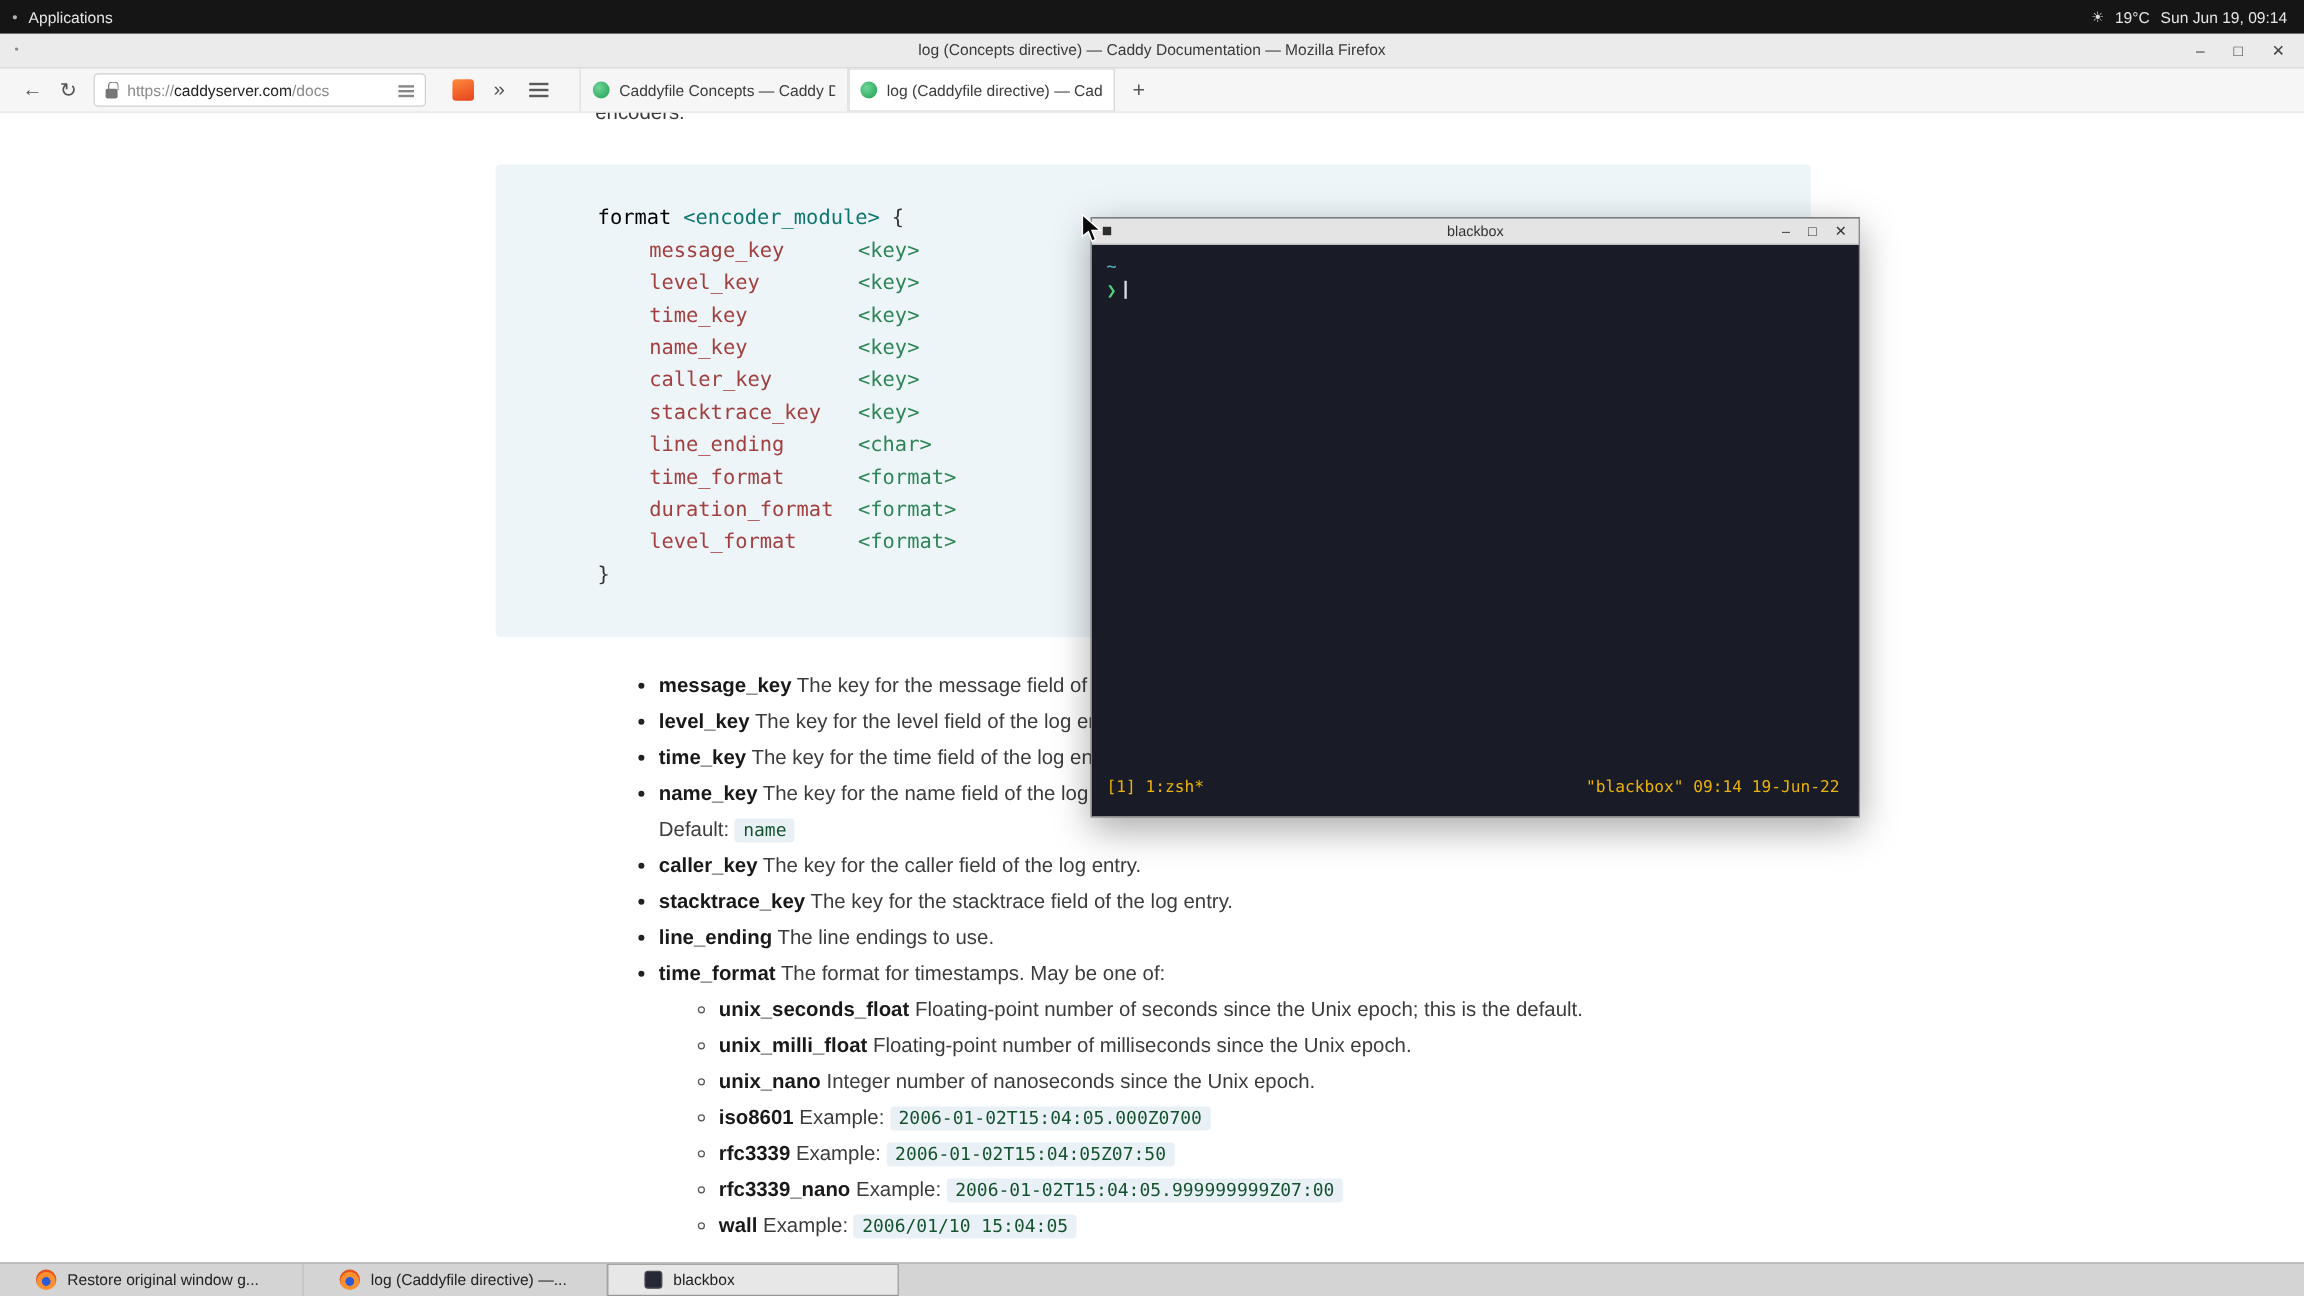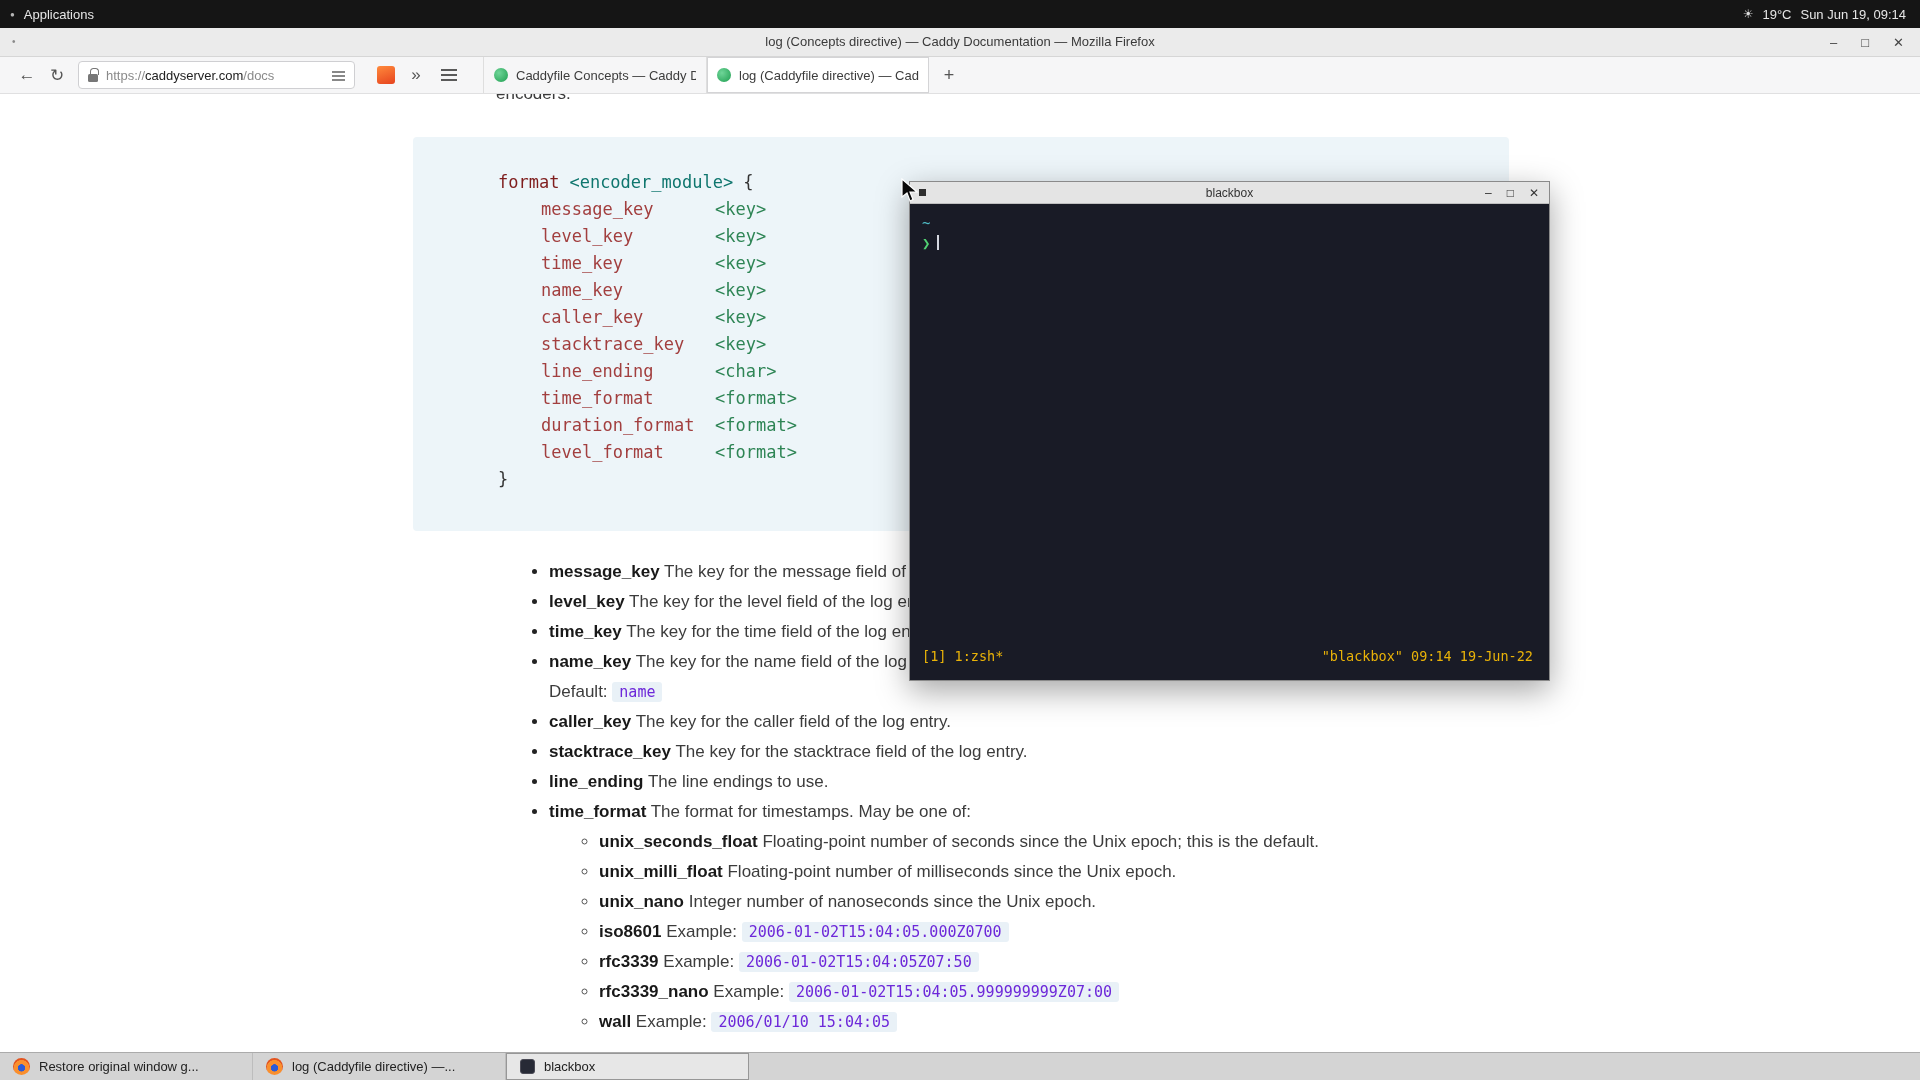--- a/index.html
+++ b/index.html
@@ -53,56 +53,56 @@
   .content { position:absolute; top:66px; left:0; width:100%; height:calc(100% - 66px); overflow:hidden; background:#fff; }
   .clip-intro { position:absolute; left:496px; top:-10px; font-size:17px; color:#3a3a3a; }
 
   .codeblock {
     position:absolute; left:413px; top:43px; width:1096px; height:394px;
     background:#edf5f9; border-radius:4px; padding:32px 40px 30px 85px;
     font-family:"DejaVu Sans Mono", monospace; font-size:17px; line-height:27px; color:#333;
   }
   .code-line { white-space:pre; }
   .cl-indent { padding-left:43px; }
-  .c-kw { color:#7f1d1d; margin-right:10px; }
+  .c-kw { color:#000000; margin-right:10px; }
   .c-ph { color:#2e8555; }
   .c-arg { color:#0f766e; margin-right:10px; }
   .c-b { color:#333; }
   .c-key { display:inline-block; width:174px; color:#a23f3f; }
 
   .doc-list { position:absolute; left:522px; top:463px; width:840px; font-size:17px; line-height:30px; color:#3c3c3c; }
   ul.main { margin:0; padding-left:27px; list-style:disc; }
   ul.main > li::marker { color:#222; }
   ul.sub { margin:0; padding-left:50px; list-style:circle; }
   ul.sub > li::marker { color:#555; }
   .term-b { font-weight:bold; color:#191919; }
   .inline-code {
     font-family:"DejaVu Sans Mono", monospace; font-size:15px;
-    background:#e9f1f7; color:#6d28d9; padding:1px 7px; border-radius:3px; white-space:nowrap;
+    background:#e9f1f7; color:#14532d; padding:1px 7px; border-radius:3px; white-space:nowrap;
   }
 
   
   .terminal {
     position:absolute; left:909px; top:181px; width:641px; height:500px; z-index:50;
     background:#191b26; border:1px solid #8a8a8a; box-shadow:0 10px 30px rgba(0,0,0,0.35);
   }
   .term-titlebar { height:22px; background:#e4e4e4; border-bottom:1px solid #bfbfbf; position:relative; display:flex; align-items:center; }
   .term-app-icon { width:7px; height:7px; background:#2e2e2e; margin-left:9px; z-index:1; }
   .term-title { position:absolute; left:0; right:0; text-align:center; font-size:12px; color:#333; }
   .term-controls { margin-left:auto; display:flex; gap:15px; padding-right:10px; font-size:12px; color:#333; z-index:1; }
   .term-body { position:absolute; left:0; right:0; top:22px; bottom:0; font-family:"DejaVu Sans Mono", monospace; font-size:14px; padding:9px 12px; }
   .term-line { line-height:20px; }
   .tilde { color:#4fbdc6; }
   .prompt { color:#52d273; }
   .cursor { display:inline-block; width:2px; height:15px; background:#d5d8e0; margin-left:7px; vertical-align:-2px; }
   .tmux-bar { position:absolute; left:12px; right:16px; bottom:16px; display:flex; justify-content:space-between; color:#eab308; font-size:13.5px; font-family:"DejaVu Sans Mono", monospace; }
 
   
   .taskbar { position:absolute; left:0; bottom:0; width:1920px; height:28px; background:#d4d4d4; border-top:1px solid #ababab; display:flex; z-index:100; }
-  .task-item { width:253px; display:flex; align-items:center; gap:9px; padding:0 10px 0 13px; border-right:1px solid #bdbdbd; }
+  .task-item { width:253px; display:flex; align-items:center; gap:9px; padding:0 10px 0 30px; border-right:1px solid #bdbdbd; }
   .task-item.active { background:#e7e7e7; border:1px solid #979797; width:243px; }
   .task-label { font-size:13px; color:#222; white-space:nowrap; overflow:hidden; }
   .ff-icon { width:17px; height:17px; border-radius:50%; flex:none;
     background:radial-gradient(circle at 50% 58%, #2b5bd7 0 26%, #f98f2e 30% 58%, #e3541f 62% 100%); }
   .bb-icon { width:15px; height:15px; border-radius:3px; background:#272a36; border:1px solid #4a4a55; flex:none; }
 
   .mouse-cursor { position:absolute; left:901px; top:178px; z-index:300; }
 </style>
 </head>
 <body>

